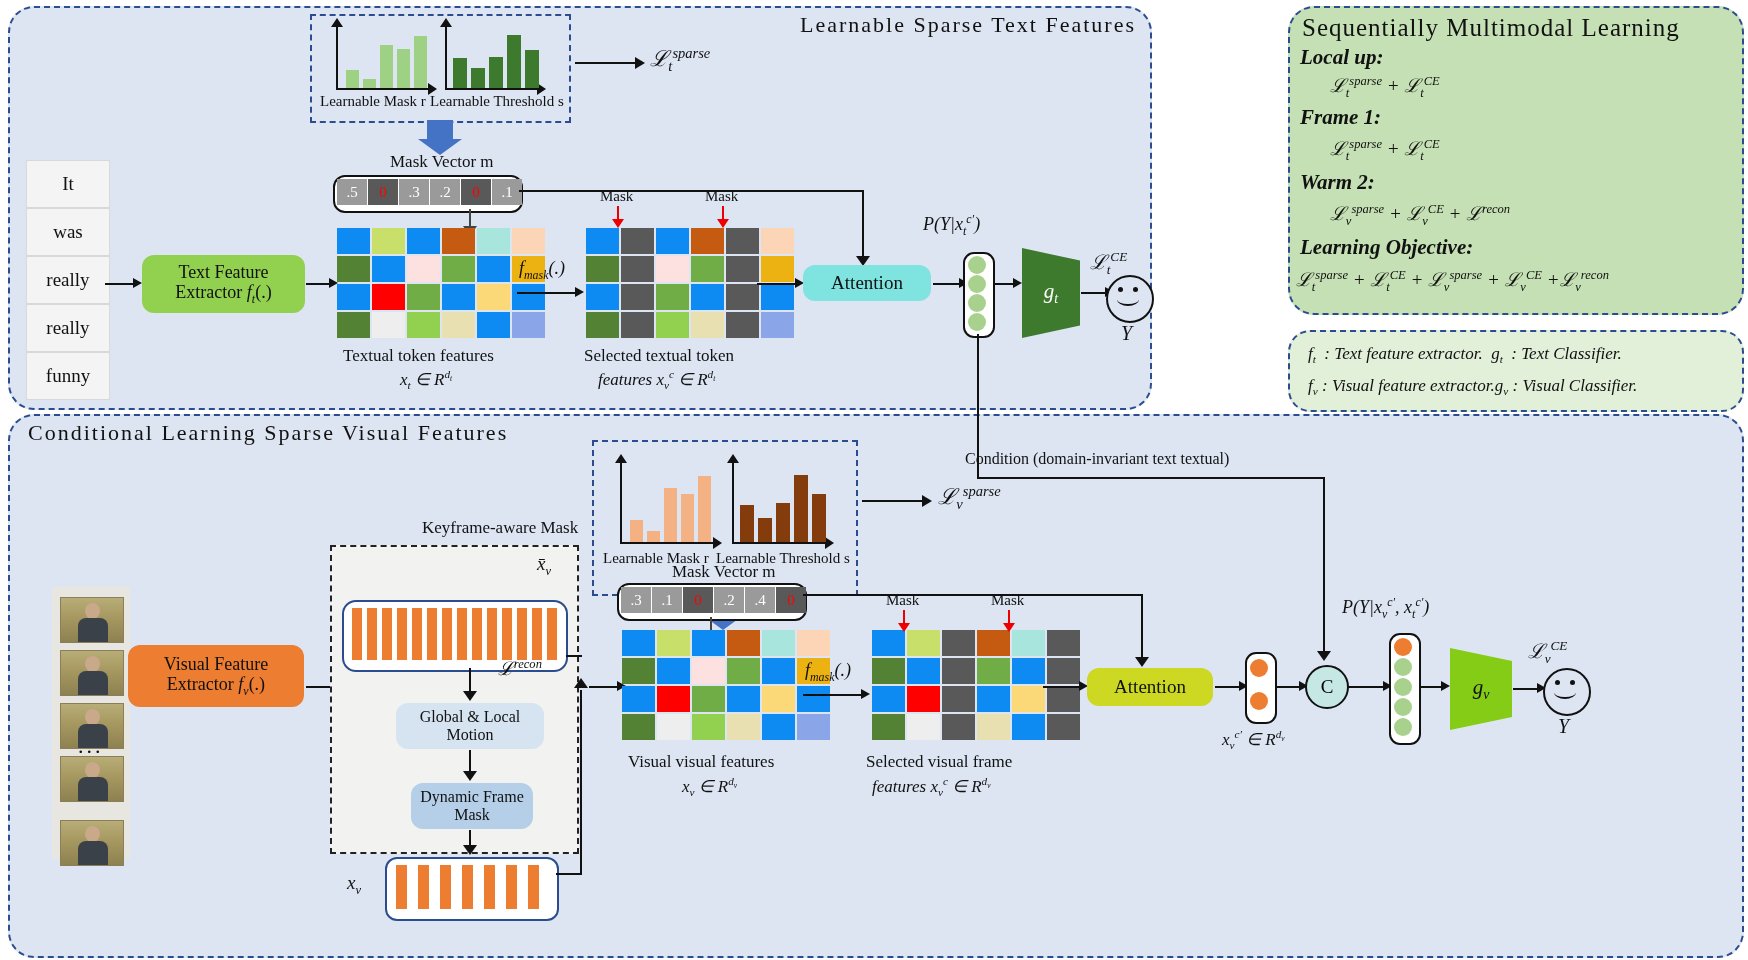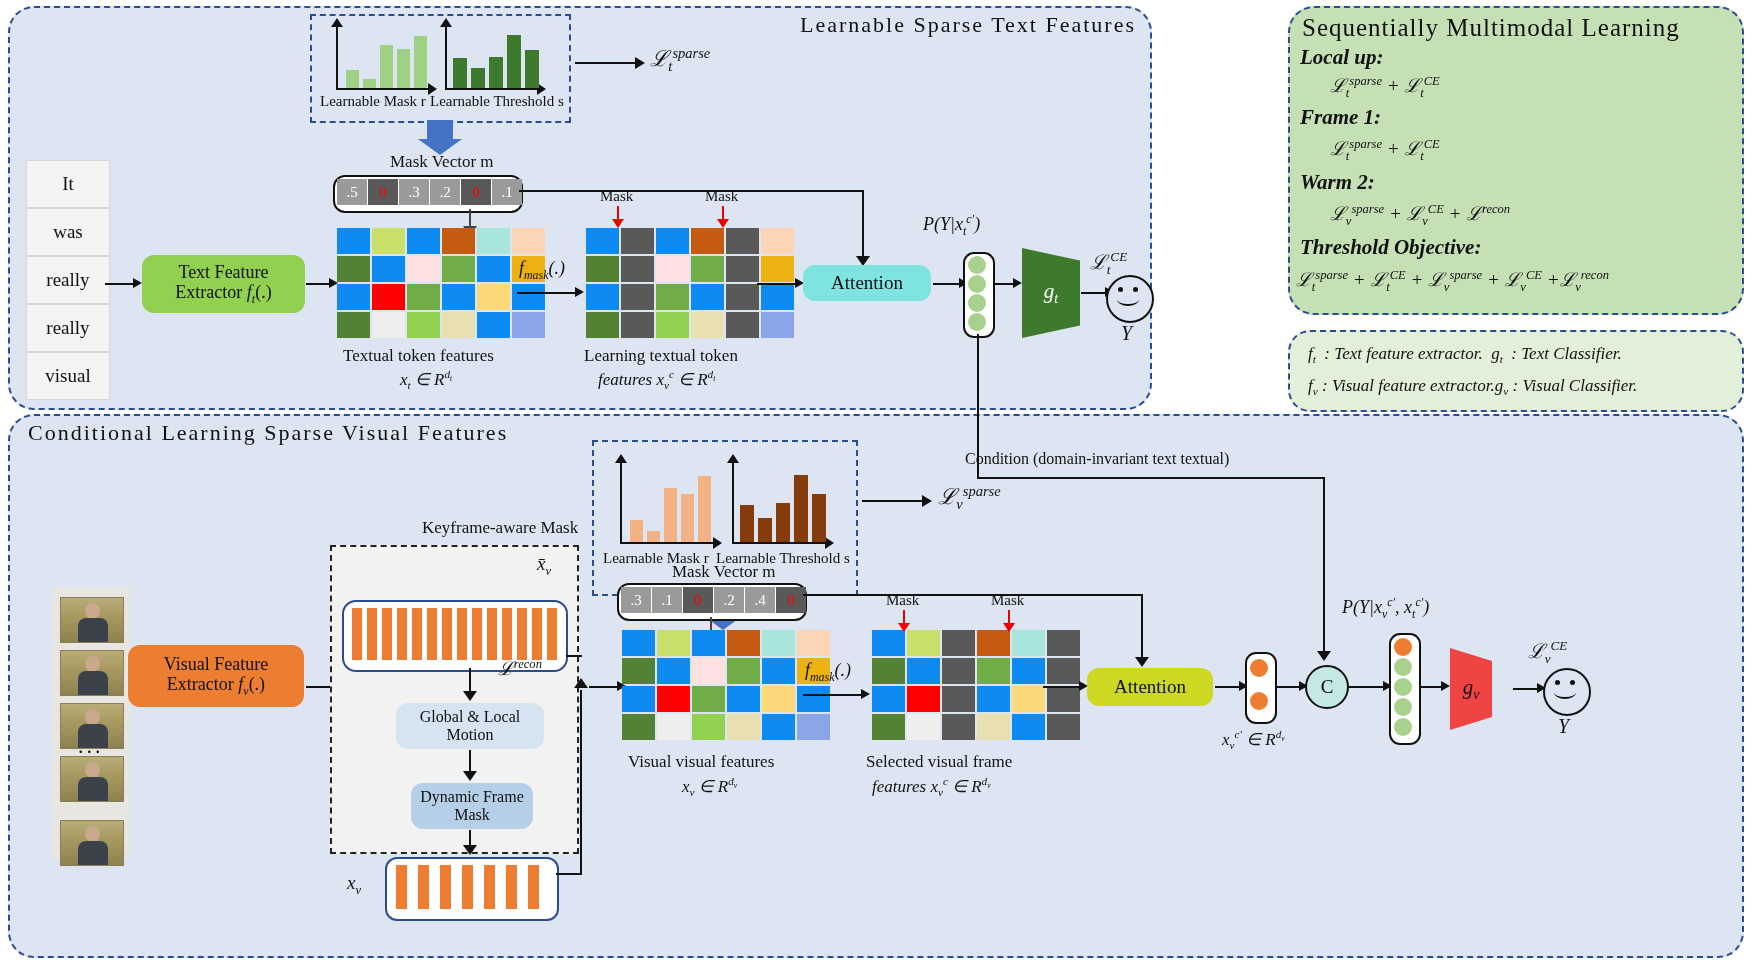--- a/index.html
+++ b/index.html
@@ -85,21 +85,21 @@
     <div class="mcell" style="left: 430px; top: 179px; width: 30px; height: 26px; background: rgb(154, 154, 154); color: rgb(255, 255, 255);">.2</div>
     <div class="mcell" style="left: 461px; top: 179px; width: 30px; height: 26px; background: rgb(89, 89, 89); color: rgb(255, 0, 0);">0</div>
     <div class="mcell" style="left: 492px; top: 179px; width: 30px; height: 26px; background: rgb(154, 154, 154); color: rgb(255, 255, 255);">.1</div>
   </div>
 
 <div id="text-token-col">
     <div class="tokenbox" style="left: 26px; top: 160px; width: 82px; height: 46px;">It</div>
     <div class="tokenbox" style="left: 26px; top: 208px; width: 82px; height: 46px;">was</div>
     <div class="tokenbox" style="left: 26px; top: 256px; width: 82px; height: 46px;">really</div>
     <div class="tokenbox" style="left: 26px; top: 304px; width: 82px; height: 46px;">really</div>
-    <div class="tokenbox" style="left: 26px; top: 352px; width: 82px; height: 46px;">visual</div>
+    <div class="tokenbox" style="left: 26px; top: 352px; width: 82px; height: 46px;">funny</div>
   </div>
 
 <div class="rb" style="left:142px;top:255px;width:163px;height:58px;background:#92d050;display:flex;align-items:center;justify-content:center;text-align:center;line-height:1.15;font-size:18px;color:#111;">
   <span>Text Feature<br>Extractor <i>f<sub>t</sub></i>(.)</span>
 </div>
 <div class="arrow-line" style="left:105px;top:283px;width:30px;height:2px;"></div>
 <div class="abs" style="left:133px;top:278px;width:0;height:0;border-top:5px solid transparent;border-bottom:5px solid transparent;border-left:9px solid #111;"></div>
 
 <div class="arrow-line" style="left:306px;top:283px;width:25px;height:2px;"></div>
 <div class="abs" style="left:329px;top:278px;width:0;height:0;border-top:5px solid transparent;border-bottom:5px solid transparent;border-left:9px solid #111;"></div>
@@ -159,21 +159,21 @@
     <div class="cell" style="left: 105px; top: 56px; width: 33px; height: 26px; background: rgb(13, 139, 242);"></div>
     <div class="cell" style="left: 140px; top: 56px; width: 33px; height: 26px; background: rgb(89, 89, 89);"></div>
     <div class="cell" style="left: 175px; top: 56px; width: 33px; height: 26px; background: rgb(13, 139, 242);"></div>
     <div class="cell" style="left: 0px; top: 84px; width: 33px; height: 26px; background: rgb(84, 130, 53);"></div>
     <div class="cell" style="left: 35px; top: 84px; width: 33px; height: 26px; background: rgb(89, 89, 89);"></div>
     <div class="cell" style="left: 70px; top: 84px; width: 33px; height: 26px; background: rgb(146, 208, 80);"></div>
     <div class="cell" style="left: 105px; top: 84px; width: 33px; height: 26px; background: rgb(232, 224, 176);"></div>
     <div class="cell" style="left: 140px; top: 84px; width: 33px; height: 26px; background: rgb(89, 89, 89);"></div>
     <div class="cell" style="left: 175px; top: 84px; width: 33px; height: 26px; background: rgb(139, 166, 232);"></div>
   </div>
-<div class="lbl" style="left:584px;top:346px;font-size:17px;">Learning textual token</div>
+<div class="lbl" style="left:584px;top:346px;font-size:17px;">Selected textual token</div>
 <div class="lbl math" style="left:598px;top:368px;font-size:17px;">features x<sub>v</sub><sup>c</sup> ∈ R<sup>d<sub>t</sub></sup></div>
 
 <div class="lbl" style="left:600px;top:188px;font-size:15px;">Mask</div>
 <div class="arrow-line" style="left:617px;top:206px;width:2px;height:14px;background:#e00;"></div>
 <div class="abs" style="left:612px;top:219px;width:0;height:0;border-left:6px solid transparent;border-right:6px solid transparent;border-top:9px solid #e00;"></div>
 <div class="lbl" style="left:705px;top:188px;font-size:15px;">Mask</div>
 <div class="arrow-line" style="left:722px;top:206px;width:2px;height:14px;background:#e00;"></div>
 <div class="abs" style="left:717px;top:219px;width:0;height:0;border-left:6px solid transparent;border-right:6px solid transparent;border-top:9px solid #e00;"></div>
 
 <div class="arrow-line" style="left:519px;top:190px;width:345px;height:2px;"></div>
@@ -219,21 +219,21 @@
 
 <div class="lbl ital" style="left:1300px;top:45px;font-size:21px;font-weight:bold;">Local up:</div>
 <div class="lbl math" style="left:1330px;top:72px;font-size:19px;">ℒ<sub>t</sub><sup>sparse</sup> + ℒ<sub>t</sub><sup>CE</sup></div>
 
 <div class="lbl ital" style="left:1300px;top:105px;font-size:21px;font-weight:bold;">Frame 1:</div>
 <div class="lbl math" style="left:1330px;top:135px;font-size:19px;">ℒ<sub>t</sub><sup>sparse</sup> + ℒ<sub>t</sub><sup>CE</sup></div>
 
 <div class="lbl ital" style="left:1300px;top:170px;font-size:21px;font-weight:bold;">Warm 2:</div>
 <div class="lbl math" style="left:1330px;top:200px;font-size:19px;">ℒ<sub>v</sub><sup>sparse</sup> + ℒ<sub>v</sub><sup>CE</sup> + ℒ<sup>recon</sup></div>
 
-<div class="lbl ital" style="left:1300px;top:235px;font-size:21px;font-weight:bold;">Threshold Objective:</div>
+<div class="lbl ital" style="left:1300px;top:235px;font-size:21px;font-weight:bold;">Learning Objective:</div>
 <div class="lbl math" style="left:1296px;top:266px;font-size:19px;">ℒ<sub>t</sub><sup>sparse</sup> + ℒ<sub>t</sub><sup>CE</sup> + ℒ<sub>v</sub><sup>sparse</sup> + ℒ<sub>v</sub><sup>CE</sup> +ℒ<sub>v</sub><sup>recon</sup></div>
 
 <div class="panel-green2" style="left:1288px;top:330px;width:452px;height:78px;"></div>
 <div class="lbl math" style="left:1308px;top:344px;font-size:17px;">f<sub>t</sub> &nbsp;: Text feature extractor. &nbsp;g<sub>t</sub> &nbsp;: Text Classifier.</div>
 <div class="lbl math" style="left:1308px;top:376px;font-size:17px;">f<sub>v</sub> : Visual feature extractor.g<sub>v</sub> : Visual Classifier.</div>
 
 <div class="panel" style="left:8px;top:414px;width:1732px;height:540px;"></div>
 <div class="lbl title-mono" style="left:28px;top:420px;">Conditional Learning Sparse Visual Features</div>
 
 <div class="abs" style="left:52px;top:587px;width:78px;height:272px;background:#e8e6e1;"></div>
@@ -491,21 +491,21 @@
     <div class="neuron" style="left: 1394px; top: 638px; width: 18px; height: 18px; background: rgb(237, 125, 49);"></div>
     <div class="neuron" style="left: 1394px; top: 658px; width: 18px; height: 18px; background: rgb(169, 209, 142);"></div>
     <div class="neuron" style="left: 1394px; top: 678px; width: 18px; height: 18px; background: rgb(169, 209, 142);"></div>
     <div class="neuron" style="left: 1394px; top: 698px; width: 18px; height: 18px; background: rgb(169, 209, 142);"></div>
     <div class="neuron" style="left: 1394px; top: 718px; width: 18px; height: 18px; background: rgb(169, 209, 142);"></div>
   </div>
 
 <div class="arrow-line" style="left:1419px;top:686px;width:24px;height:2px;"></div>
 <div class="abs" style="left:1441px;top:681px;width:0;height:0;border-top:5px solid transparent;border-bottom:5px solid transparent;border-left:9px solid #111;"></div>
 
-<div class="abs" style="left:1450px;top:648px;width:42px;height:82px;background:#ef4444;clip-path:polygon(0 0,100% 16%,100% 84%,0 100%);display:flex;align-items:center;justify-content:center;">
+<div class="abs" style="left:1450px;top:648px;width:62px;height:82px;background:#84cc16;clip-path:polygon(0 0,100% 16%,100% 84%,0 100%);display:flex;align-items:center;justify-content:center;">
   <span class="math" style="color:#111;font-size:21px;">g<sub>v</sub></span>
 </div>
 
 <div class="arrow-line" style="left:1513px;top:688px;width:26px;height:2px;"></div>
 <div class="abs" style="left:1537px;top:683px;width:0;height:0;border-top:5px solid transparent;border-bottom:5px solid transparent;border-left:9px solid #111;"></div>
 
 <div class="lbl math" style="left:1528px;top:637px;font-size:20px;">ℒ<sub>v</sub><sup>CE</sup></div>
 <div class="smiley" style="left:1543px;top:668px;width:44px;height:44px;"></div>
 <div class="eye" style="left:1555px;top:680px;width:5px;height:5px;"></div>
 <div class="eye" style="left:1570px;top:680px;width:5px;height:5px;"></div>

